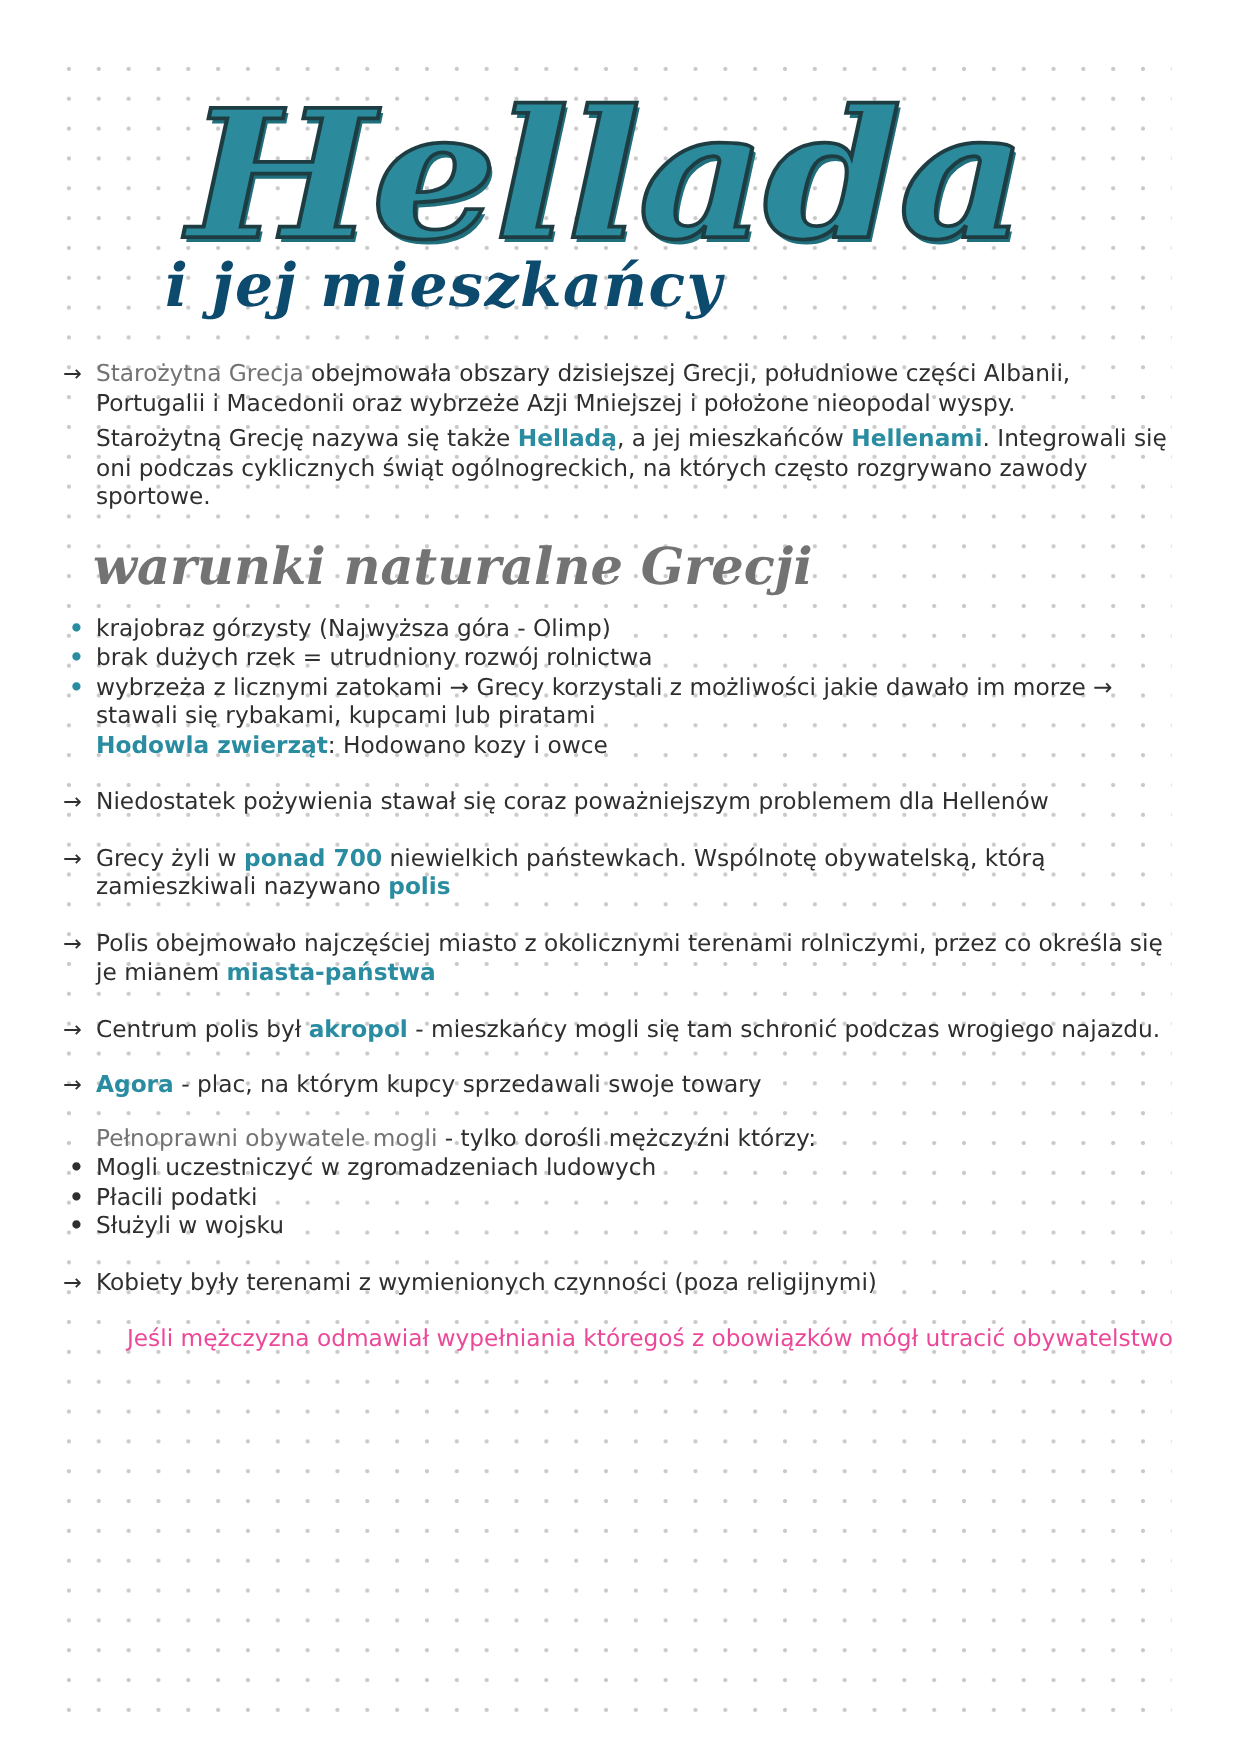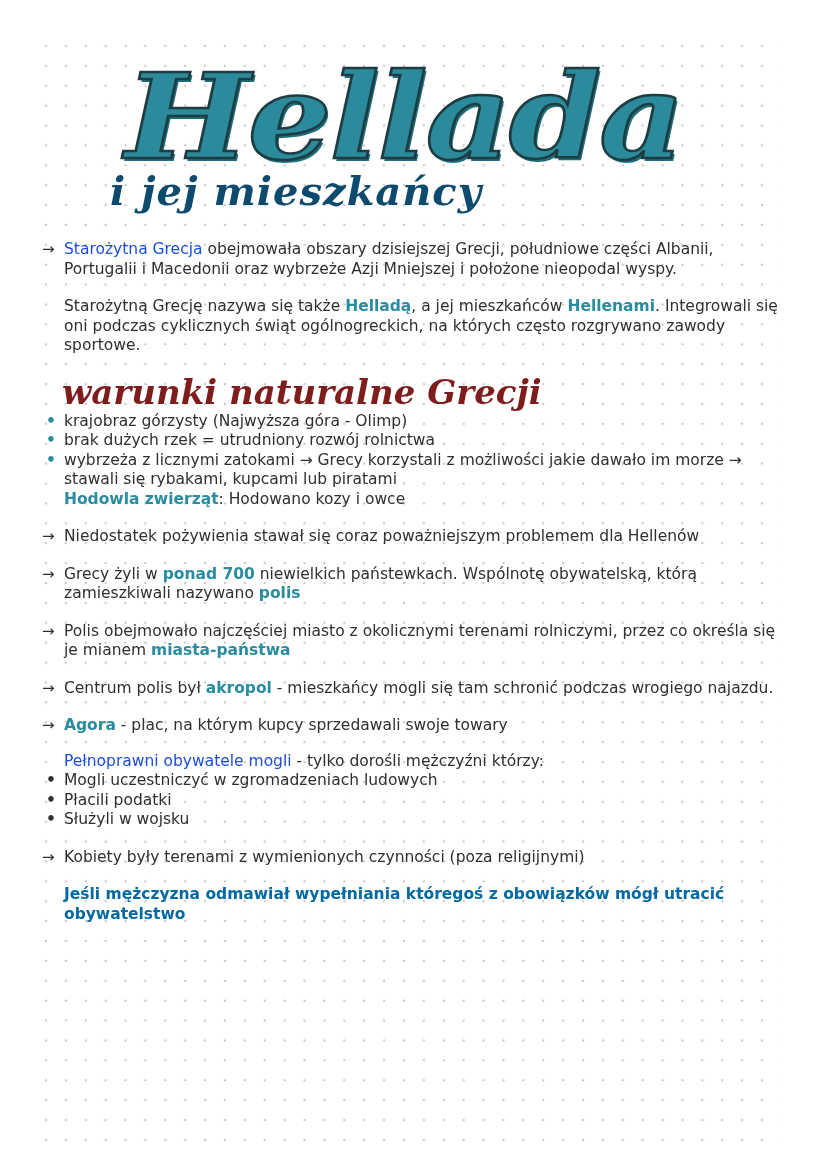--- a/index.html
+++ b/index.html
@@ -32,55 +32,55 @@
   }
   .content {
     position: absolute; left: 42px; top: 240px; width: 740px;
     font-size: 15.5px; line-height: 19.5px;
   }
   .para { position: relative; padding-left: 22px; margin: 0; }
   .arrow {
     position: absolute; left: 0; top: 0; font-size: 15px; color: #2f2f2f;
   }
   .hl { color: #2a8ca0; font-weight: bold; }
-  .hl2 { color: #1d4ed8; }
+  .hl2 { color: #737373; }
   .section-title {
     font-family: "DejaVu Serif", serif; font-style: italic; font-weight: bold;
-    font-size: 34px; line-height: 40px; color: #7f1d1d; padding-left: 20px;
+    font-size: 34px; line-height: 40px; color: #737373; padding-left: 20px;
   }
   ul.bullets { list-style: none; margin: 0; padding: 0 0 0 22px; }
   ul.bullets li { position: relative; }
   ul.bullets li::before {
     content: "•"; position: absolute; left: -18px; color: #2a8ca0; font-weight: bold;
   }
   ul.black li::before { color: #2f2f2f; }
-  .teal-block { color: #0369a1; padding-left: 22px; font-weight: bold; }
+  .teal-block { color: #ec4899; padding-left: 22px; font-weight: normal; text-align: right; }
 </style>
 </head>
 <body>
 
 <div class="grid"></div>
 
 <div class="title">Hellada</div>
 <div class="subtitle">i jej mieszkańcy</div>
 
 <div class="content">
 
   <p class="para">
     <span class="arrow">→</span>
     <span class="hl2">Starożytna Grecja</span><span> obejmowała obszary dzisiejszej Grecji, południowe części Albanii, Portugalii i Macedonii oraz wybrzeże Azji Mniejszej i położone nieopodal wyspy.</span>
   </p>
 
-  <p class="para" style="margin-top:18px">
+  <p class="para" style="margin-top:4px">
     <span>Starożytną Grecję nazywa się także </span><span class="hl">Helladą</span><span>, a jej mieszkańców </span><span class="hl">Hellenami</span><span>. Integrowali się oni podczas cyklicznych świąt ogólnogreckich, na których często rozgrywano zawody sportowe.</span>
   </p>
 
   <div class="section-title" style="margin-top:16px">warunki naturalne Grecji</div>
 
-  <ul class="bullets" style="margin-top:0">
+  <ul class="bullets" style="margin-top:12px">
     <li>krajobraz górzysty (Najwyższa góra - Olimp)</li>
     <li>brak dużych rzek = utrudniony rozwój rolnictwa</li>
     <li>wybrzeża z licznymi zatokami → Grecy korzystali z możliwości jakie dawało im morze → stawali się rybakami, kupcami lub piratami</li>
   </ul>
 
 
   <p class="para" style="">
     <span class="hl">Hodowla zwierząt</span><span>: Hodowano kozy i owce</span>
   </p>
 

